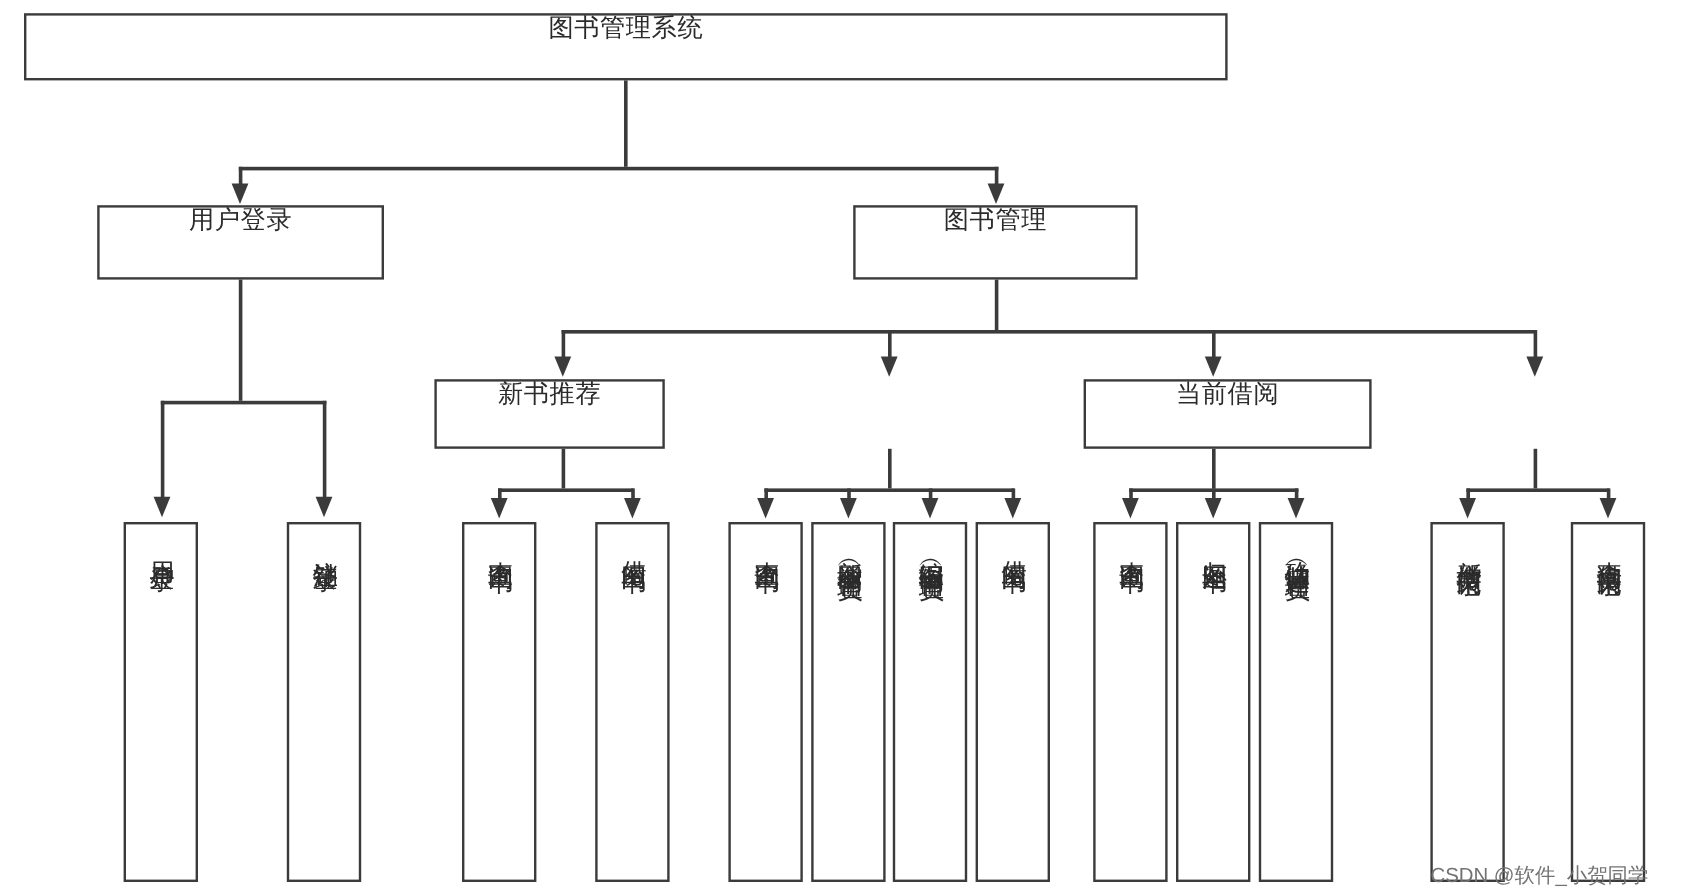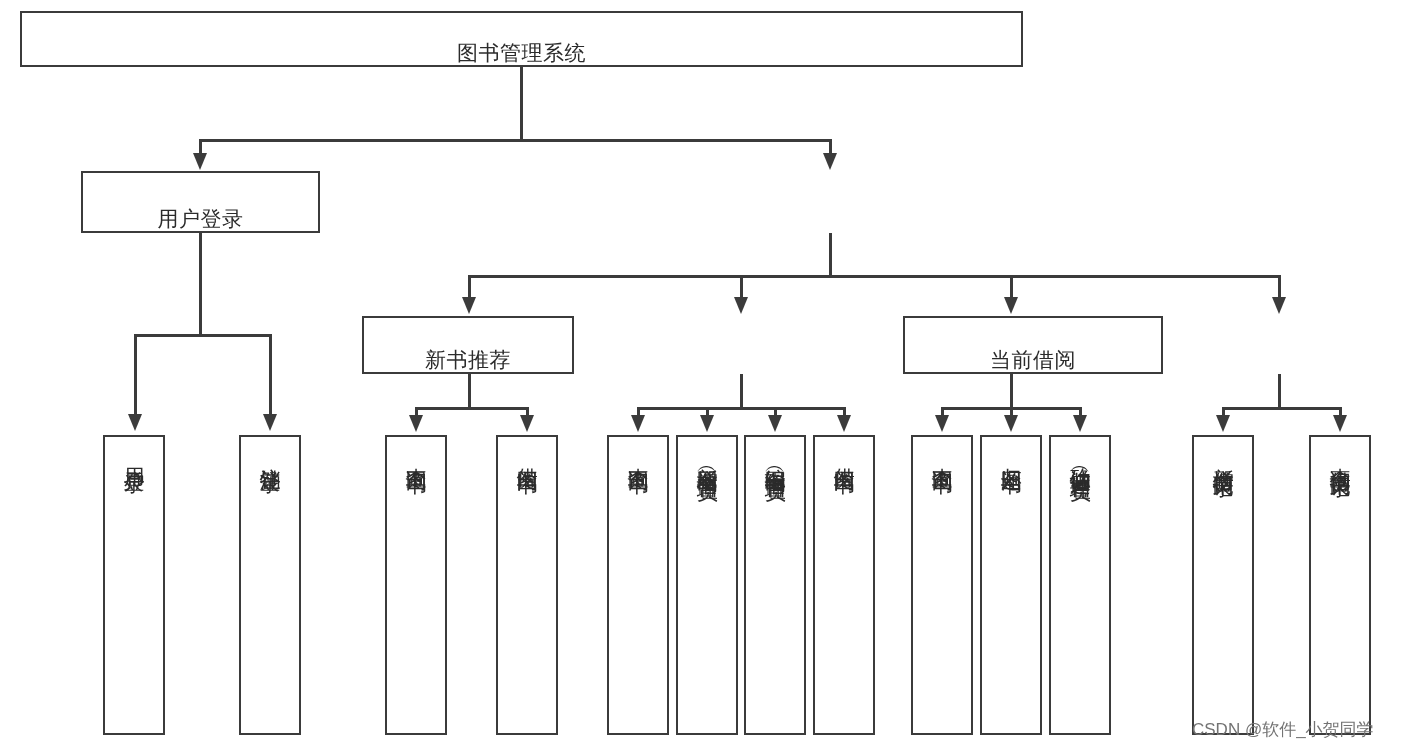--- a/index.html
+++ b/index.html
@@ -18,21 +18,21 @@
     background: #ffffff;
     overflow: hidden;
   }
   
   .node {
     position: absolute;
     box-sizing: border-box;
     background: #ffffff;
     border: 2.5px solid #3b3b3b;
     display: flex;
-    align-items: flex-end;
+    align-items: flex-start;
     justify-content: center;
     color: #2b2b2b;
   }
   .node .label {
     display: block;
     text-align: center;
     line-height: 1.08;
     letter-spacing: 0.5px;
   }
   
@@ -97,43 +97,46 @@
 
   <div class="ln v" style="left:199px; top:139px; width:2.5px; height:18px;"></div>
   <div class="arrow" style="left:193px; top:153px;"></div>
   <div class="ln v" style="left:829px; top:139px; width:2.5px; height:18px;"></div>
   <div class="arrow" style="left:823px; top:153px;"></div>
 
   <div class="node h" style="left:81px; top:171px; width:239px; height:62px;">
     <span class="label">用户登录</span>
   </div>
 
+  <div class="node h" style="left:711px; top:171px; width:237px; height:62px;">
+    <span class="label">图书管理</span>
+  </div>
 
   <div class="ln v" style="left:199px; top:233px; width:2.5px; height:101px;"></div>
   <div class="ln h" style="left:134px; top:334px; width:138px; height:2.5px;"></div>
   <div class="ln v" style="left:134px; top:334px; width:2.5px; height:84px;"></div>
   <div class="arrow" style="left:128px; top:414px;"></div>
   <div class="ln v" style="left:269px; top:334px; width:2.5px; height:84px;"></div>
   <div class="arrow" style="left:263px; top:414px;"></div>
 
   <div class="ln v" style="left:829px; top:233px; width:2.5px; height:42px;"></div>
   <div class="ln h" style="left:468px; top:275px; width:812px; height:2.5px;"></div>
   <div class="ln v" style="left:468px; top:275px; width:2.5px; height:26px;"></div>
   <div class="arrow" style="left:462px; top:297px;"></div>
   <div class="ln v" style="left:740px; top:275px; width:2.5px; height:26px;"></div>
   <div class="arrow" style="left:734px; top:297px;"></div>
   <div class="ln v" style="left:1010px; top:275px; width:2.5px; height:26px;"></div>
   <div class="arrow" style="left:1004px; top:297px;"></div>
   <div class="ln v" style="left:1278px; top:275px; width:2.5px; height:26px;"></div>
   <div class="arrow" style="left:1272px; top:297px;"></div>
 
-  <div class="node h" style="left:362px; top:316px; width:212px; height:58px;">
+  <div class="node h" style="left:362px; top:316px; width:192px; height:58px;">
     <span class="label">新书推荐</span>
   </div>
-  <div class="node h" style="left:903px; top:316px; width:260px; height:58px;">
+  <div class="node h" style="left:903px; top:316px; width:240px; height:58px;">
     <span class="label">当前借阅</span>
   </div>
 
   <div class="ln v" style="left:468px; top:374px; width:2.5px; height:33px;"></div>
   <div class="ln h" style="left:415px; top:407px; width:113px; height:2.5px;"></div>
   <div class="ln v" style="left:415px; top:407px; width:2.5px; height:12px;"></div>
   <div class="arrow" style="left:409px; top:415px;"></div>
   <div class="ln v" style="left:526px; top:407px; width:2.5px; height:12px;"></div>
   <div class="arrow" style="left:520px; top:415px;"></div>
 

